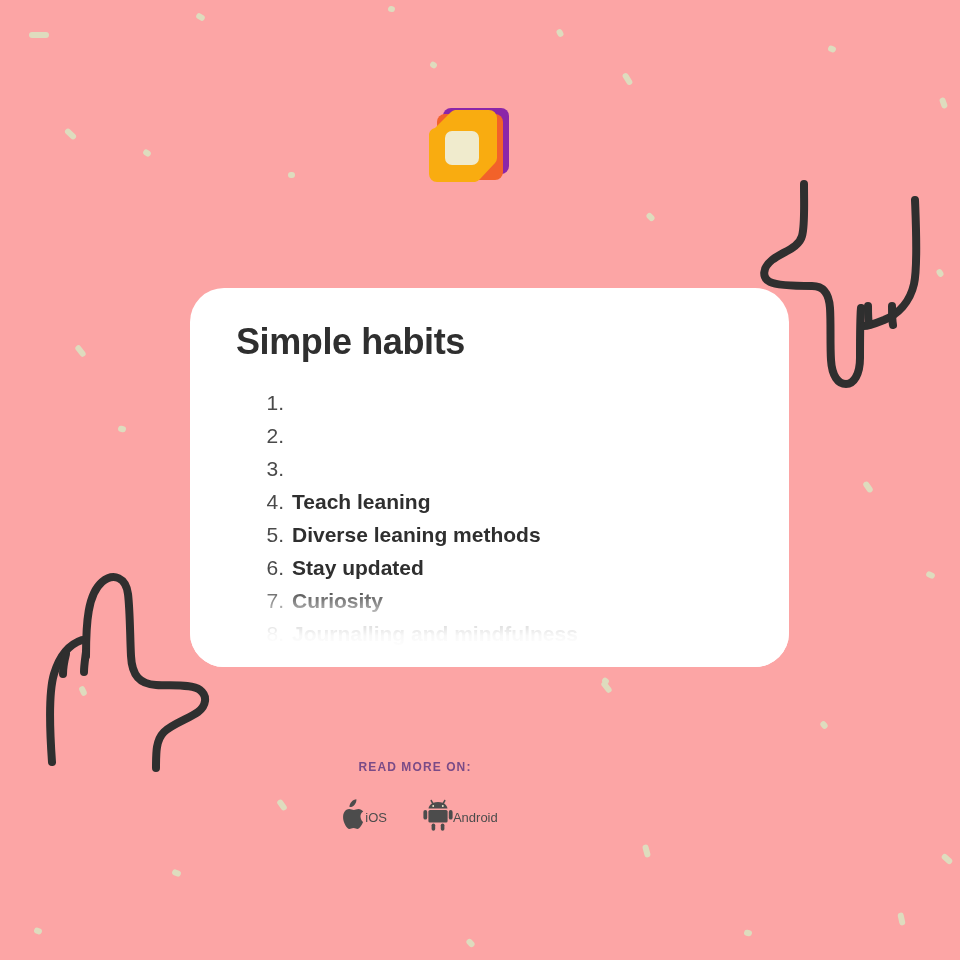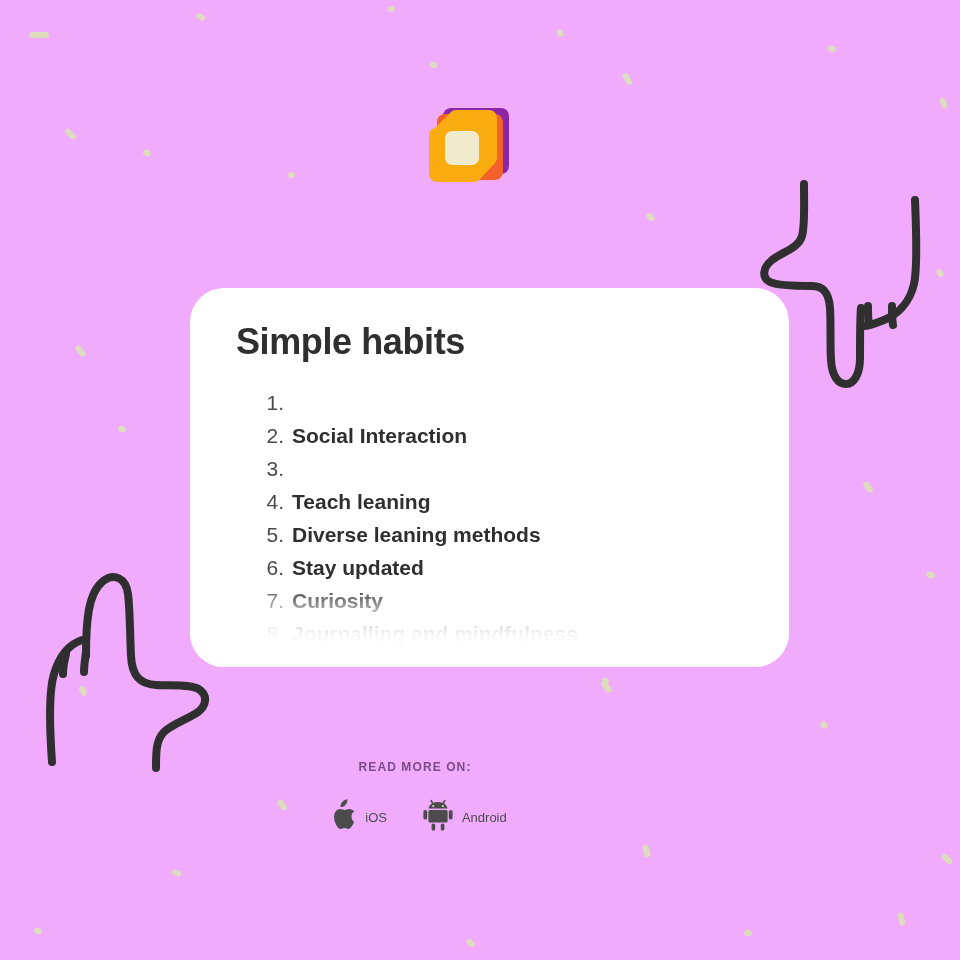--- a/index.html
+++ b/index.html
@@ -12,21 +12,21 @@
     background: #F0EBCD;
     font-family: "Liberation Sans", sans-serif;
     overflow: hidden;
     position: relative;
   }
 
   #stage {
     position: relative;
     width: 960px;
     height: 960px;
-    background: #f0abfc;
+    background: #fca5a5;
     overflow: hidden;
   }
 
   
   .confetti-layer {
     position: absolute;
     inset: 0;
     pointer-events: none;
     z-index: 0;
   }
@@ -149,21 +149,20 @@
     margin-top: 25px;
     display: flex;
     justify-content: center;
     align-items: center;
     gap: 36px;
     padding-left: 12px;
   }
   .store {
     display: flex;
     align-items: center;
-    gap: 9px;
   }
   .store-label {
     font-size: 13px;
     color: #4C4C4C;
   }
 </style>
 </head>
 <body>
 
 <div id="stage">
@@ -237,21 +236,20 @@
 
   <div class="card">
     <div class="card-inner">
       <h1 class="card-title">Simple habits</h1>
       <ol class="habit-list">
         <li class="habit-item">
           <span class="habit-num">1.</span>
         </li>
         <li class="habit-item">
           <span class="habit-num">2.</span>
-          <span class="habit-text">Social Interaction</span>
         </li>
         <li class="habit-item">
           <span class="habit-num">3.</span>
         </li>
         <li class="habit-item">
           <span class="habit-num">4.</span>
           <span class="habit-text">Teach leaning</span>
         </li>
         <li class="habit-item">
           <span class="habit-num">5.</span>

